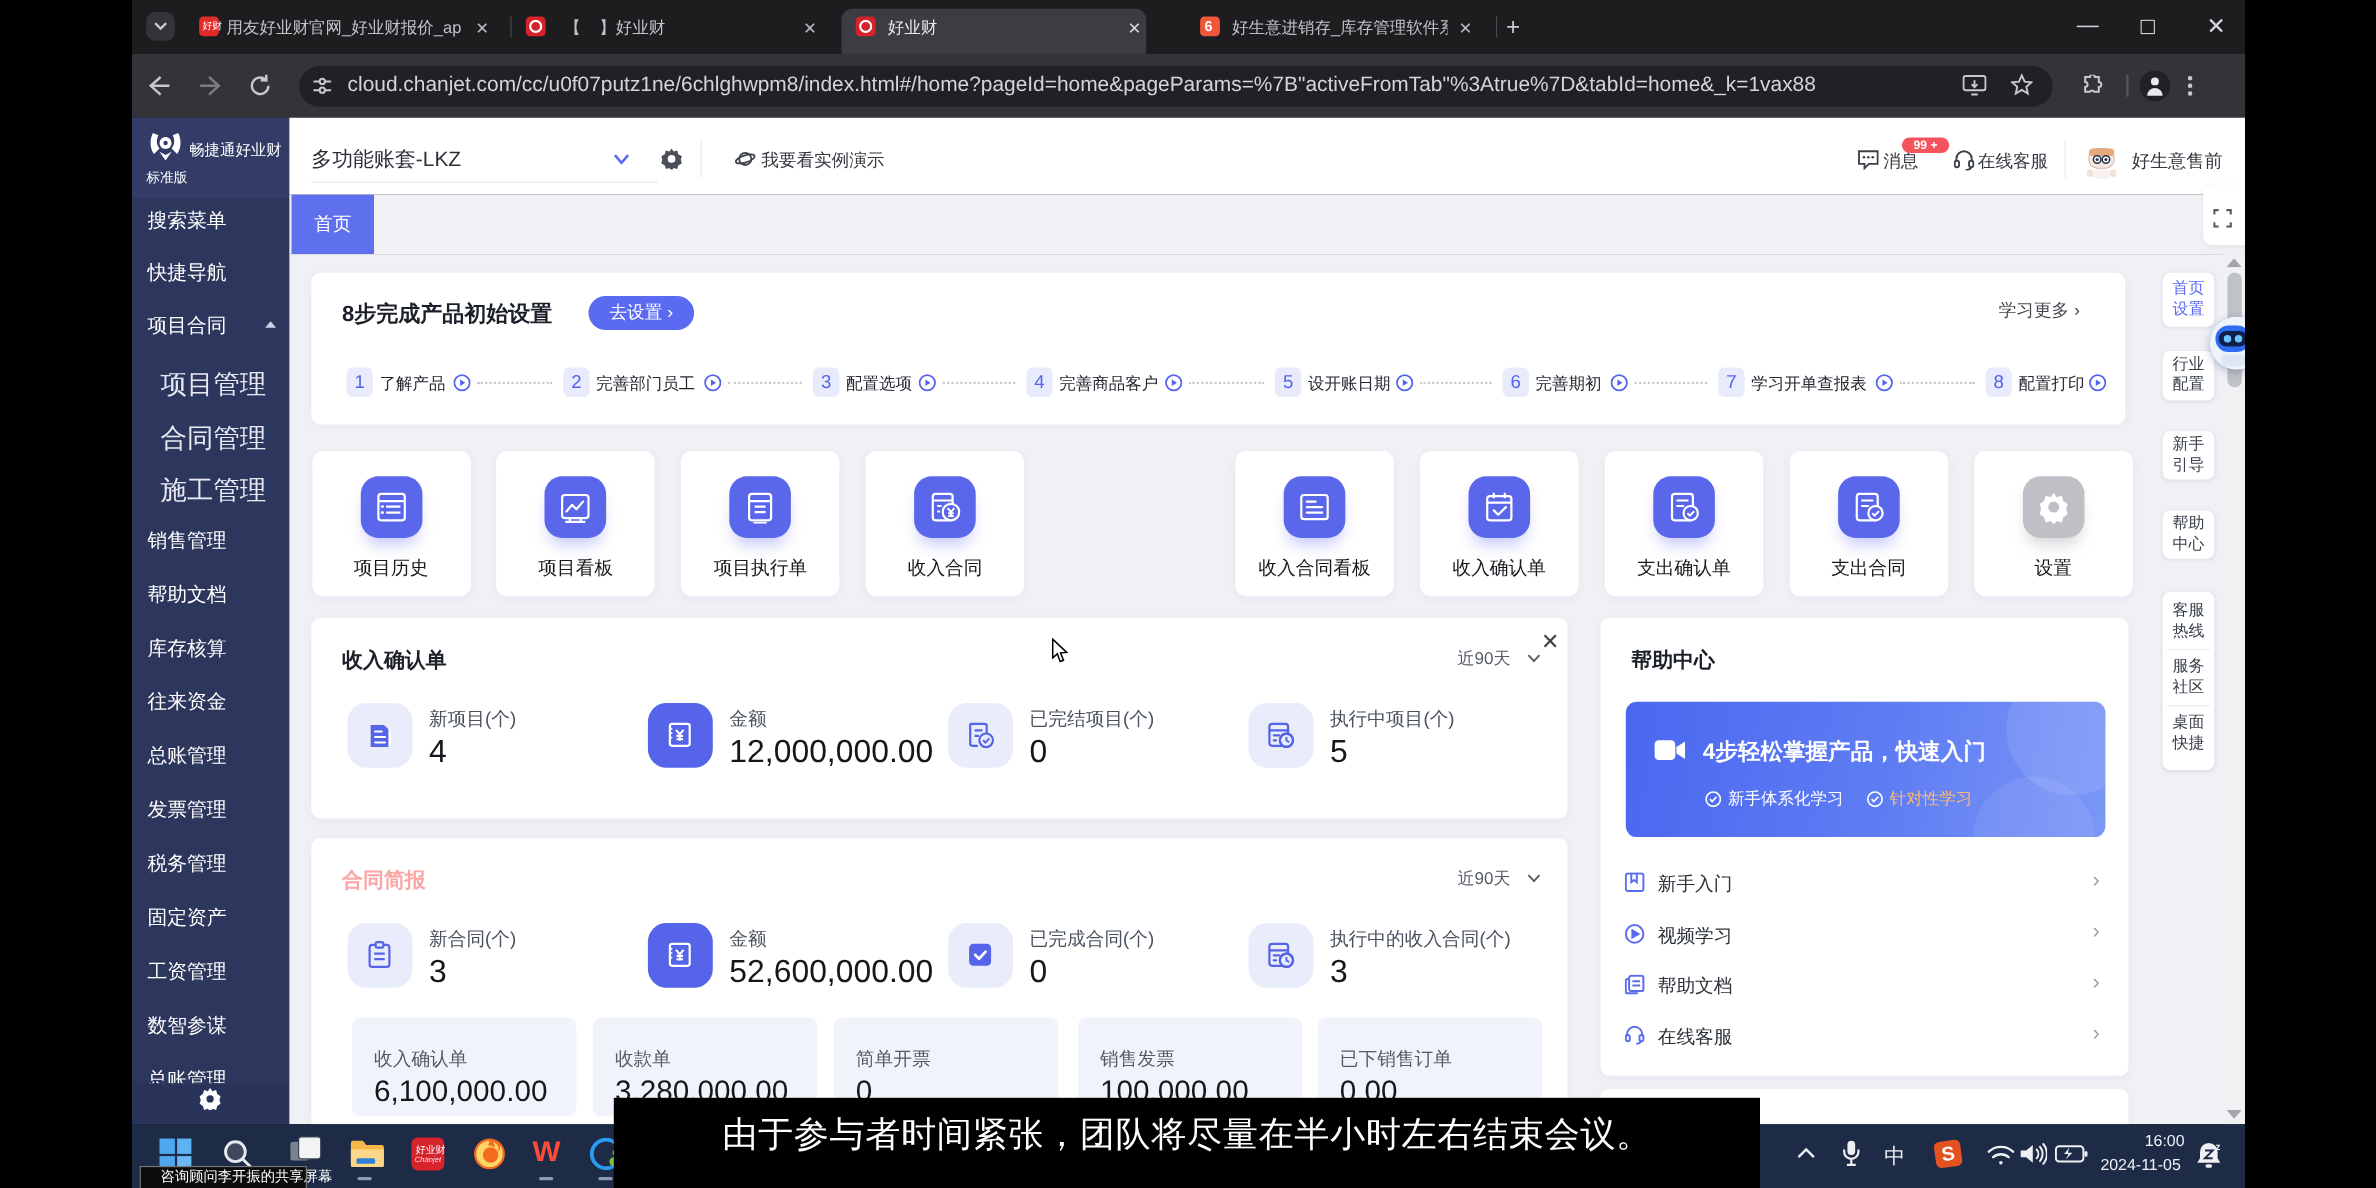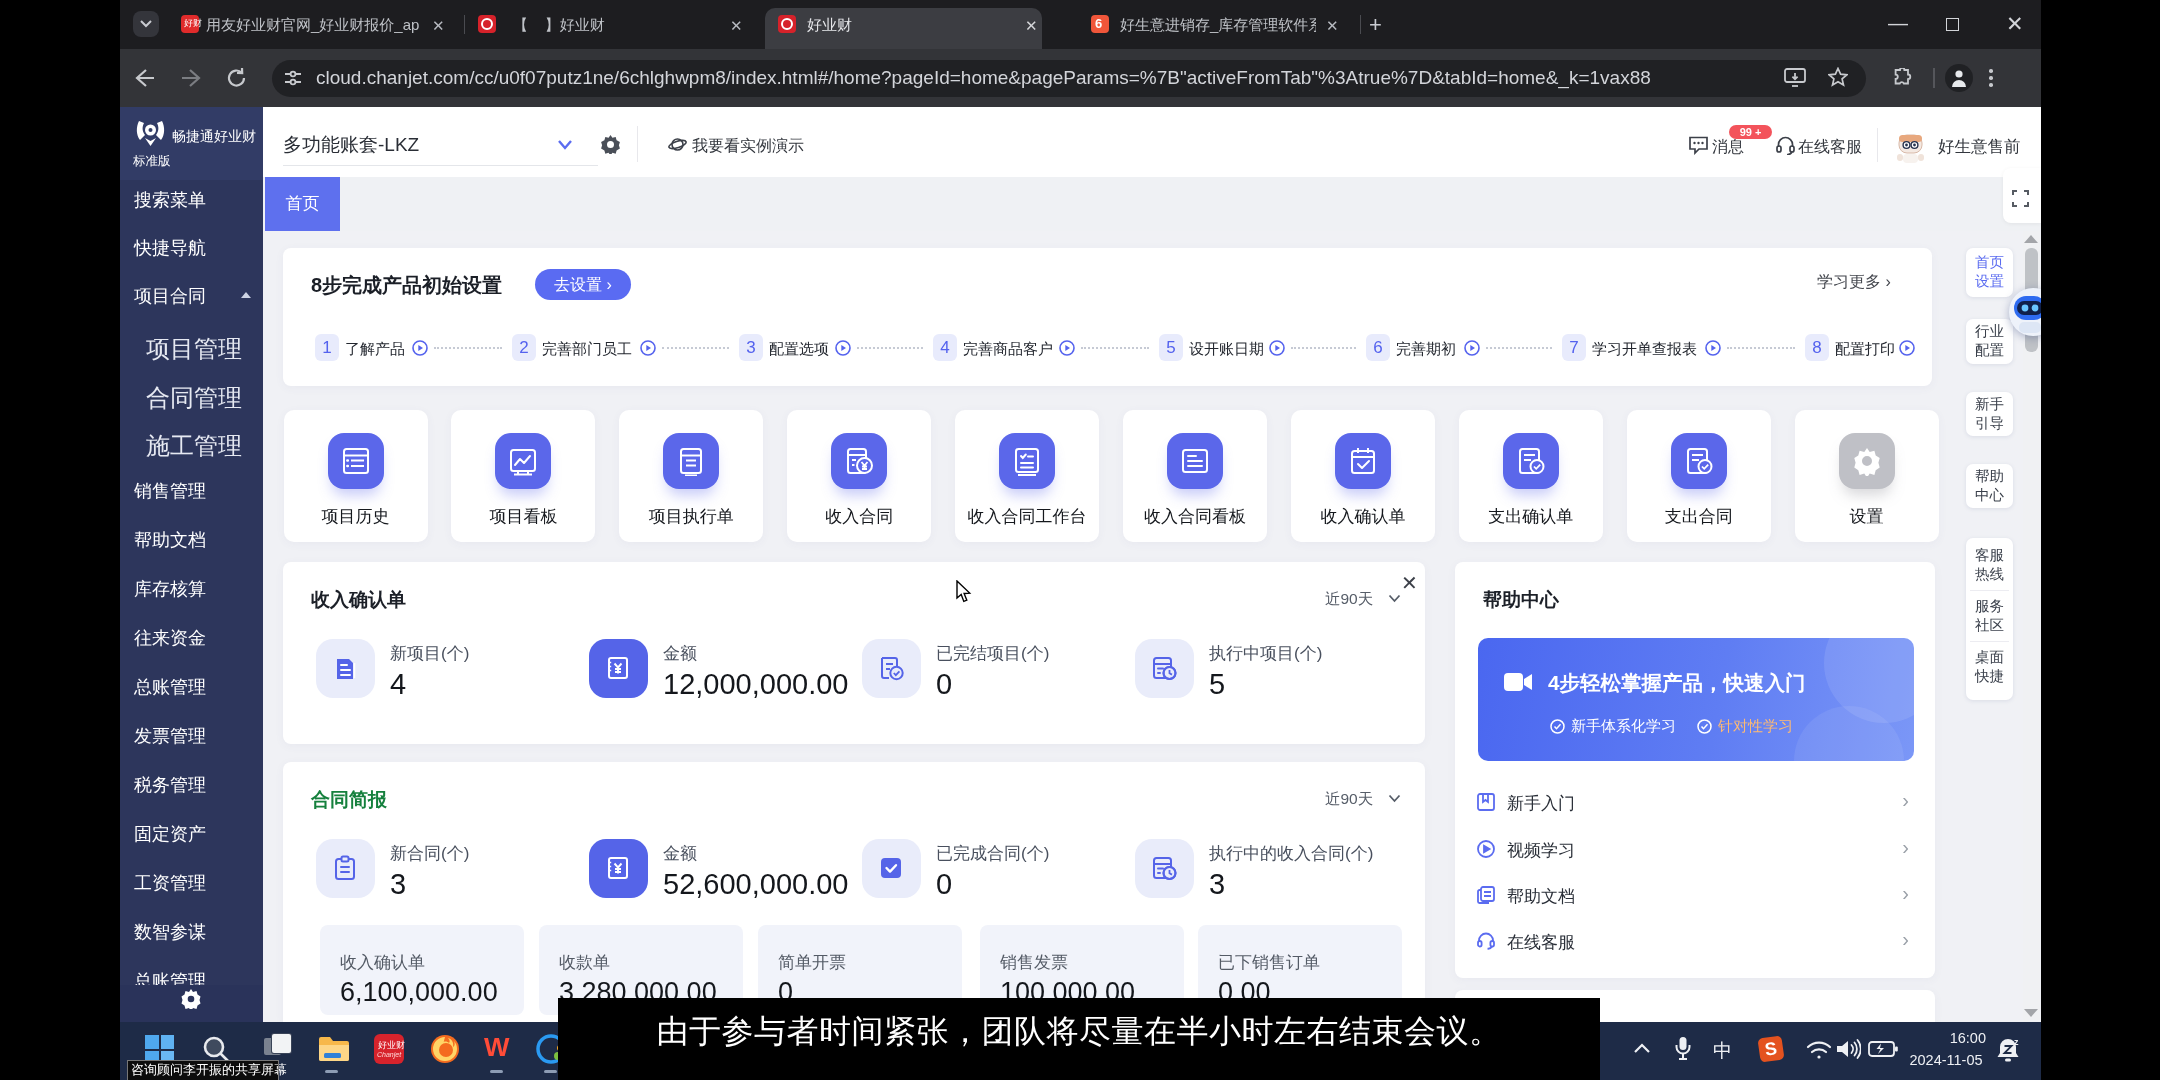--- a/index.html
+++ b/index.html
@@ -37,21 +37,21 @@
 .minilab{position:absolute;left:20px;top:26px;font-size:17px;color:#545b66;white-space:nowrap}
 .minival{position:absolute;left:20px;top:52px;font-size:27px;color:#14171c;white-space:nowrap}
 .pill{position:absolute;left:1846px;width:47px;background:#fff;border-radius:7px;box-shadow:0 1px 4px rgba(60,70,120,.12);font-size:14.5px;line-height:19px;color:#3a404b;text-align:center}
 .hrow{position:absolute;left:1357px;width:440px;height:46px}
 .hicon{position:absolute;left:0;top:14px}
 .htxt{position:absolute;left:30px;top:13px;font-size:17px;color:#2a2f38}
 .harr{position:absolute;right:8px;top:10px;color:#9aa0a8;font-size:20px}
 #taskbar{position:absolute;left:0;top:1022px;width:1921px;height:58px;background:#1e2b47}
 #subtitle{position:absolute;left:438px;top:998px;width:1042px;height:82px;background:#000}
 #subtitle div{margin-top:12px;text-align:center;font-size:32px;color:#fff;letter-spacing:.5px}
-#tooltip{position:absolute;left:8px;top:1061px;width:150px;height:19px;background:#0c0c0c;outline:1px solid #777;color:#fff;font-size:13px;line-height:18px;padding-left:3px;white-space:nowrap}
+#tooltip{position:absolute;left:8px;top:1061px;width:150px;height:19px;background:#0c0c0c;outline:1px solid #777;color:#fff;font-size:13px;line-height:18px;padding-left:18px;white-space:nowrap}
 </style></head><body>
 <div id="screen">
 <div id="tabstrip"></div>
 <div class="abs" style="left:13px;top:11px;width:26px;height:26px;border-radius:8px;background:#34353b"></div>
 <svg class="abs" style="left:19px;top:19px" width="14" height="10">
       <path d="M2 2 L7 7 L12 2" stroke="#c9cbd1" stroke-width="2" fill="none"></path>
     </svg>
 <div class="favi" style="left:61px;background:#e02b2b"></div>
 <div class="lab" style="left:64px;top:17px;font-size:9px;color:#fff">好财</div>
 <div class="tabtxt" style="left:86px;width:218px">用友好业财官网_好业财报价_ap</div>
@@ -323,32 +323,20 @@
             <rect x="4" y="3" width="18" height="24" rx="2.5"></rect>
             <path d="M4 9 H22"></path>
             <path d="M8 14 h4 M8 19 h2.5"></path>
             <circle cx="20.5" cy="19.5" r="7.5" fill="#5b67ea"></circle>
             <path d="M17.5 16 l3 3.5 3-3.5 M20.5 19.5 v4 M18 20.5 h5 M18 23 h5" stroke-width="1.8"></path>
           </g>
         </svg>
       </div>
 <div class="ilab">收入合同</div>
     </div>
-<div class="icard" style="left:835.1px">
-<div class="isq" style="left:44px">
-        <svg style="position:absolute;left:13px;top:13px" width="30" height="30">
-          <g stroke="#fff" stroke-width="2" fill="none">
-            <rect x="4" y="3" width="22" height="23" rx="2.5"></rect>
-            <path d="M9 10 l1.8 2 3-3.5 M16 10.5 h5 M9 17 H21 M9 21.5 H21" stroke-linecap="round"></path>
-            <path d="M6 29 h18"></path>
-          </g>
-        </svg>
-      </div>
-<div class="ilab">收入合同工作台</div>
-    </div>
 <div class="icard" style="left:1003.0px">
 <div class="isq" style="left:44px">
         <svg style="position:absolute;left:13px;top:13px" width="30" height="30">
           <g stroke="#fff" stroke-width="2" fill="none">
             <rect x="3" y="4" width="24" height="22" rx="2.5"></rect>
             <path d="M8 10 h8 M8 15 H22 M8 20 H22" stroke-linecap="round"></path>
             <path d="M3 29 h24" stroke-width="0"></path>
           </g>
         </svg>
       </div>
@@ -453,21 +441,21 @@
           <path d="M20.5 17 v3.2 l2.5 1.4" stroke-width="1.8"></path>
         </g>
       </svg>
     </div>
 <div class="stlab" style="left:1089px;top:642px">执行中项目(个)</div>
 <div class="stval" style="left:1089px;top:668px">5</div>
 <svg class="abs" style="left:836px;top:580px" width="17" height="24">
       <path d="M1 1 v17 l4.2-3.6 2.6 7 3-1.2-2.7-6.7 5.6-.4 Z" fill="#fff" stroke="#000" stroke-width="1.4"></path>
     </svg>
 <div class="card" style="left:163px;top:762px;width:1142px;height:260px;border-radius:8px 8px 0 0"></div>
-<div class="lab" style="left:191px;top:787px;font-size:19px;font-weight:600;color:#15803d">合同简报</div>
+<div class="lab" style="left:191px;top:787px;font-size:19px;font-weight:600;color:#fca5a5">合同简报</div>
 <div class="lab" style="left:1205px;top:789px;font-size:15.5px;color:#565d68">近90天</div>
 <svg class="abs" style="left:1268px;top:794px" width="13" height="9">
       <path d="M1.5 1.5 L6.5 7 L11.5 1.5" stroke="#565d68" stroke-width="1.8" fill="none"></path>
     </svg>
 <div class="stsq" style="left:196px;top:839px;background:#e9ecfa">
       <svg style="position:absolute;left:14px;top:14px" width="30" height="30">
         <g stroke="#5564e8" stroke-width="2" fill="none">
           <rect x="6" y="6" width="18" height="20" rx="2.5"></rect>
           <rect x="11.5" y="3.5" width="7" height="5" rx="1.5" fill="#e9ecfa"></rect>
           <path d="M11 14 h8 M11 19 h8" stroke-linecap="round"></path>

